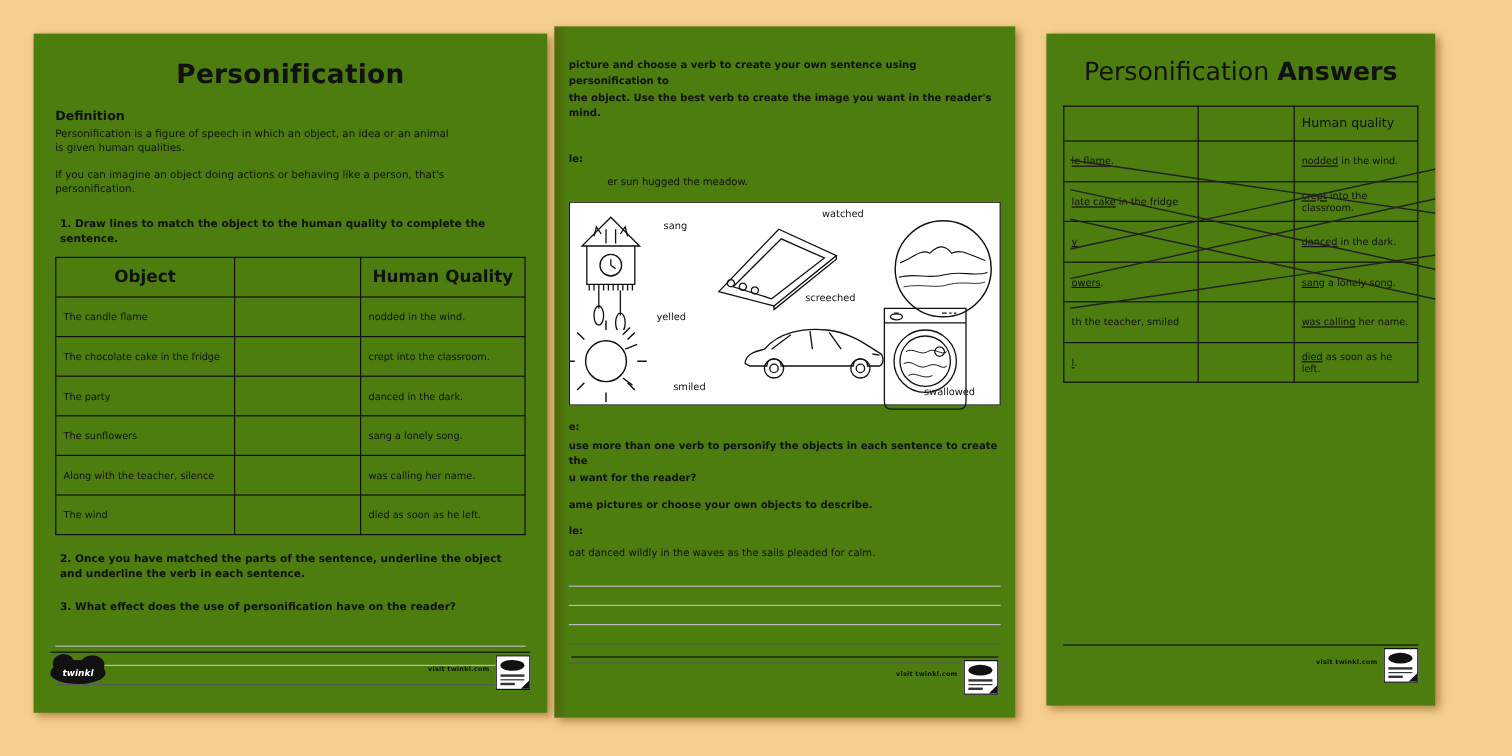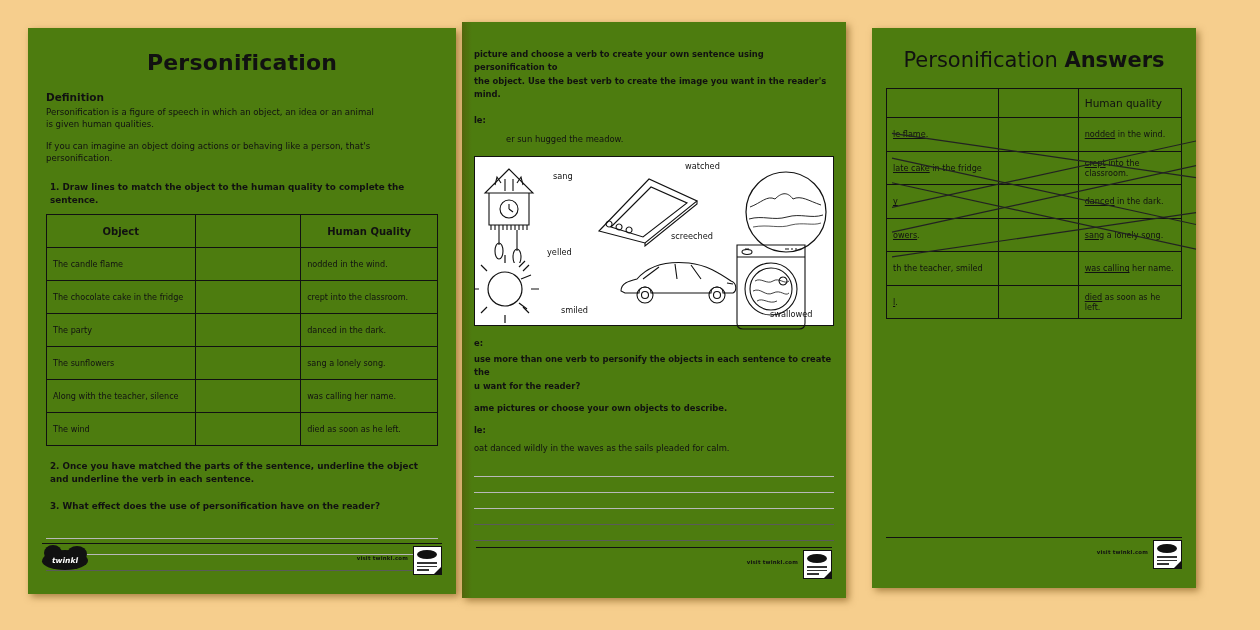--- a/index.html
+++ b/index.html
@@ -41,21 +41,21 @@
   p.tiny.b{font-weight:bold;}
 
   
   table.match{
     border-collapse:collapse;width:100%;table-layout:fixed;
     margin-top:4px;
   }
   table.match td,table.match th{
     border:1px solid #111;padding:5px 6px;color:#111;vertical-align:middle;
   }
-  table.match th{font-size:10px;font-weight:bold;text-align:center;height:22px;}
+  table.match th{font-size:14px;font-weight:bold;text-align:center;height:22px;}
   table.match td{font-size:8.1px;height:22px;text-align:left;}
   col.c1{width:38%;}col.c2{width:27%;}col.c3{width:35%;}
 
   
   table.ans td,table.ans th{border:1px solid #111;padding:4px 6px;}
   table.ans th{font-size:10.5px;font-weight:normal;text-align:left;height:20px;}
   table.ans td{font-size:8.1px;height:24.5px;}
   .u{text-decoration:underline;}
 
   
@@ -205,21 +205,21 @@
         <div class="b-l l3"></div>
         <div class="fold"></div>
       </div>
     </div>
   </div>
 
   <div class="sheet" id="sheet2">
     <div class="inner" style="padding:0 12px;">
       <div style="height:26px;"></div>
       <p class="tiny b" style="margin-bottom:2px;">picture and choose a verb to create your own sentence using personification to</p>
-      <p class="tiny b" style="margin-bottom:14px;">the object. Use the best verb to create the image you want in the reader's mind.</p>
+      <p class="tiny b" style="margin-bottom:26px;">the object. Use the best verb to create the image you want in the reader's mind.</p>
       <p class="tiny b" style="margin-bottom:6px;">le:</p>
       <p class="tiny" style="margin-bottom:10px;margin-left:32px;">er sun hugged the meadow.</p>
 
       <div class="picbox">
 
         <svg style="left:2px;top:6px;" width="64" height="100" viewBox="0 0 64 100" fill="none" stroke="#111" stroke-width="1.1">
           <path d="M32 6 L8 30 L56 30 Z"></path>
           <path d="M12 30 L12 62 L52 62 L52 30"></path>
           <circle cx="32" cy="46" r="9"></circle>
           <path d="M32 46 L32 41 M32 46 L36 49"></path>

